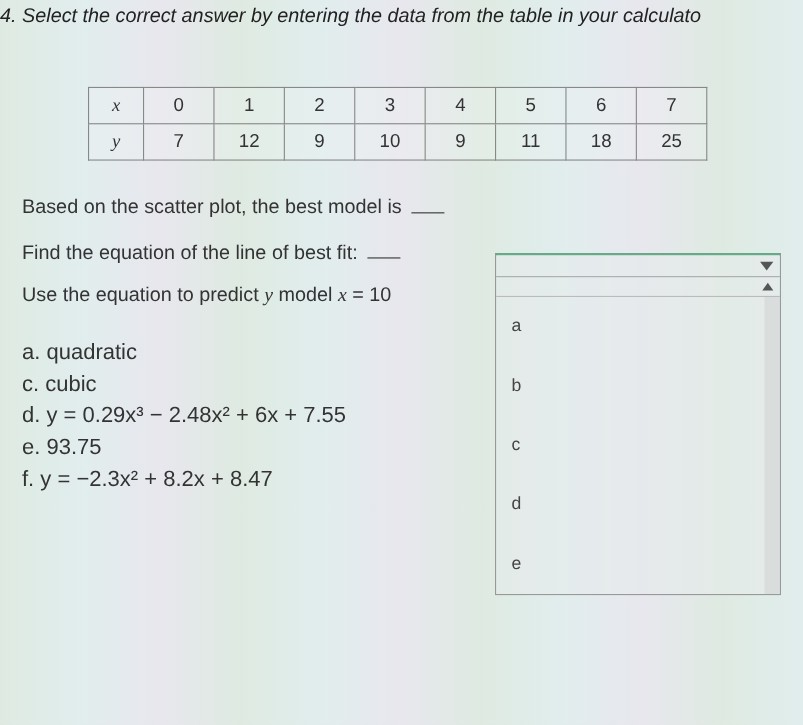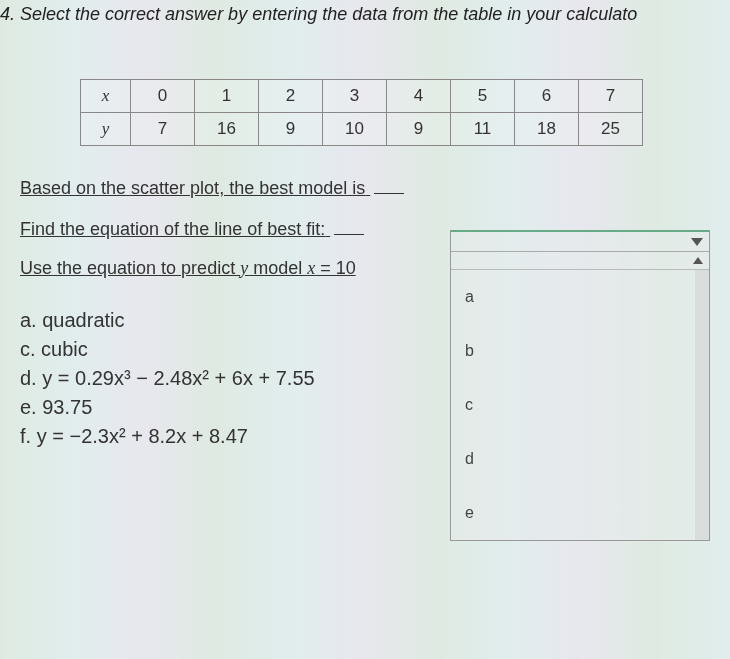--- a/index.html
+++ b/index.html
@@ -30,21 +30,21 @@
     table { border-collapse: collapse; }
     td {
       border: 1px solid #888;
       text-align: center;
       padding: 6px 0;
       width: 64px;
       font-size: 17px;
       background: rgba(255,255,255,0.15);
     }
     td.hdr { font-style: italic; font-family: 'Times New Roman', serif; width: 50px; }
-    .line { margin: 18px 0; font-size: 18px; text-decoration: underline; }
+    .line { margin: 18px 0; font-size: 18px; }
     .blank-underline {
       display: inline-block;
       border-bottom: 1.5px solid #333;
       min-width: 30px;
       height: 1em;
       vertical-align: baseline;
       margin-left: 4px;
     }
     .math-i { font-style: italic; font-family: 'Times New Roman', serif; }
     .answers { margin-top: 30px; }
@@ -115,21 +115,21 @@
         <td>2</td>
         <td>3</td>
         <td>4</td>
         <td>5</td>
         <td>6</td>
         <td>7</td>
       </tr>
       <tr>
         <td class="hdr">y</td>
         <td>7</td>
-        <td>16</td>
+        <td>12</td>
         <td>9</td>
         <td>10</td>
         <td>9</td>
         <td>11</td>
         <td>18</td>
         <td>25</td>
       </tr>
     </tbody>
       </table>
   </div>

